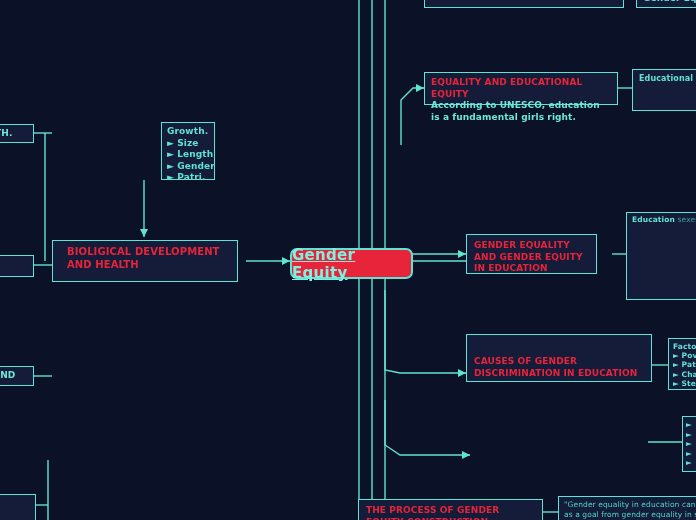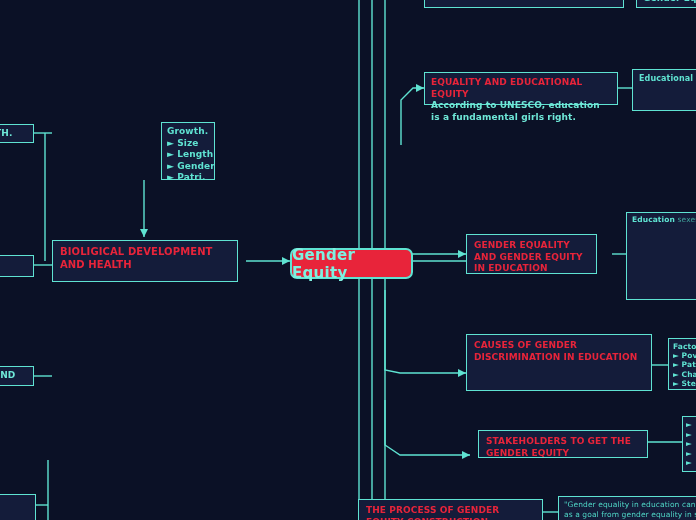--- a/index.html
+++ b/index.html
@@ -37,20 +37,21 @@
     position:absolute;
     background:#e8243a;
     border:2px solid #5fe3d2;
     border-radius:7px;
     color:#7ef0e0;
     font-size:15px;
     font-weight:bold;
     display:flex;align-items:center;justify-content:flex-end;
     letter-spacing:0.3px;
     z-index:5;
+    text-decoration:underline;
   }
   .bullets span{display:block;white-space:nowrap;}
   .clip{overflow:hidden;white-space:nowrap;}
   .wrapn{white-space:normal;}
 </style>
 </head>
 <body>
 
 <div id="canvas">
 
@@ -122,21 +123,21 @@
   </div>
 
   <div class="node bullets" style="left:118px;top:122px;width:54px;height:58px;padding:3px 5px;margin-left:43px;">
     <span>Growth.</span>
     <span>► Size</span>
     <span>► Length</span>
     <span>► Gender</span>
     <span>► Patri.</span>
   </div>
 
-  <div class="node" style="left:52px;top:240px;width:186px;height:42px;padding:5px 7px;font-size:10px;line-height:12.5px;">
+  <div class="node" style="left:52px;top:240px;width:186px;height:42px;padding:5px 14px;font-size:10px;line-height:12.5px;">
     <span class="title wrapn">BIOLIGICAL DEVELOPMENT AND HEALTH</span>
   </div>
 
   <div class="node clip" style="left:-28px;top:124px;width:62px;height:19px;padding:3px 5px;">
     <span class="plain">BIRTH.</span>
   </div>
   <div class="node clip" style="left:-32px;top:255px;width:66px;height:22px;padding:4px 5px;">
     <span class="plain">S IN</span>
   </div>
   <div class="node clip" style="left:-30px;top:366px;width:64px;height:20px;padding:3px 5px;">
@@ -156,35 +157,32 @@
     
     
     
     
     
     
     
     
   </div>
 
-  <div class="node" style="left:466px;top:334px;width:186px;height:57px;padding:5px 7px;">
+  <div class="node" style="left:466px;top:334px;width:186px;height:48px;padding:21px 7px;">
     <span class="title wrapn">CAUSES OF GENDER DISCRIMINATION IN EDUCATION</span>
   </div>
 
   <div class="node bullets clip" style="left:668px;top:338px;width:44px;height:52px;font-size:7.5px;line-height:9.2px;padding:3px 4px;">
     <span>Facto</span>
     <span>► Pove</span>
     <span>► Patri</span>
     <span>► Chau</span>
     <span>► Ster</span>
   </div>
 
-  <div class="node" style="left:478px;top:430px;width:170px;height:28px;padding:5px 7px;">
-    <span class="title wrapn">STAKEHOLDERS TO GET THE GENDER EQUITY</span>
-  </div>
 
   <div class="node bullets clip" style="left:682px;top:416px;width:30px;height:56px;font-size:7.5px;line-height:9.6px;padding:3px 3px;">
     <span>►</span>
     <span>►</span>
     <span>►</span>
     <span>►</span>
     <span>►</span>
   </div>
 
   <div class="node" style="left:358px;top:499px;width:185px;height:34px;padding:5px 7px;">

